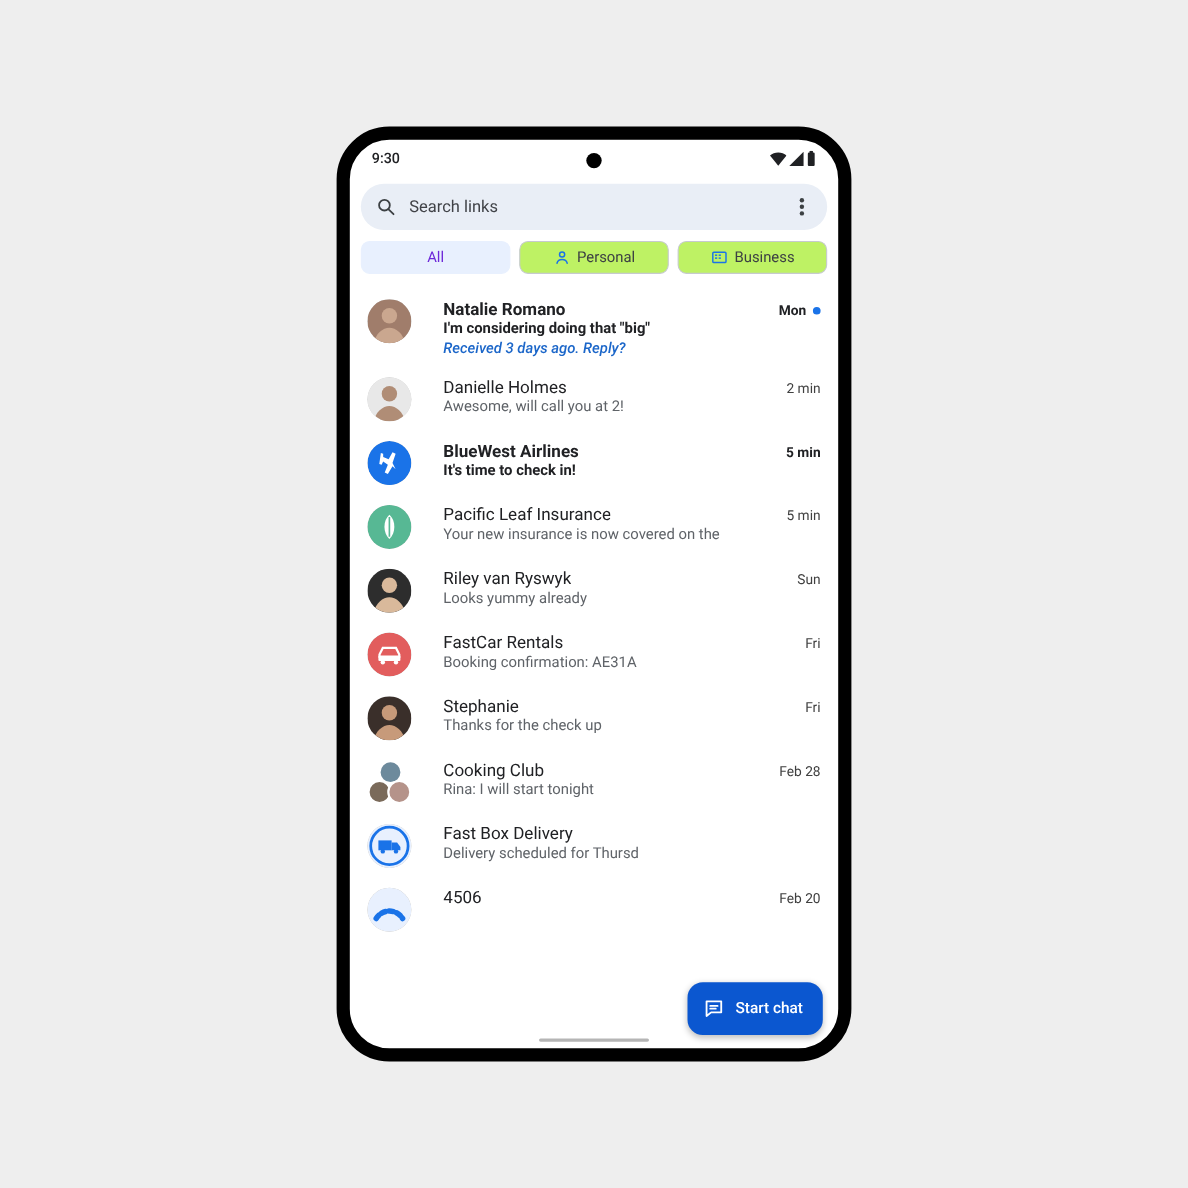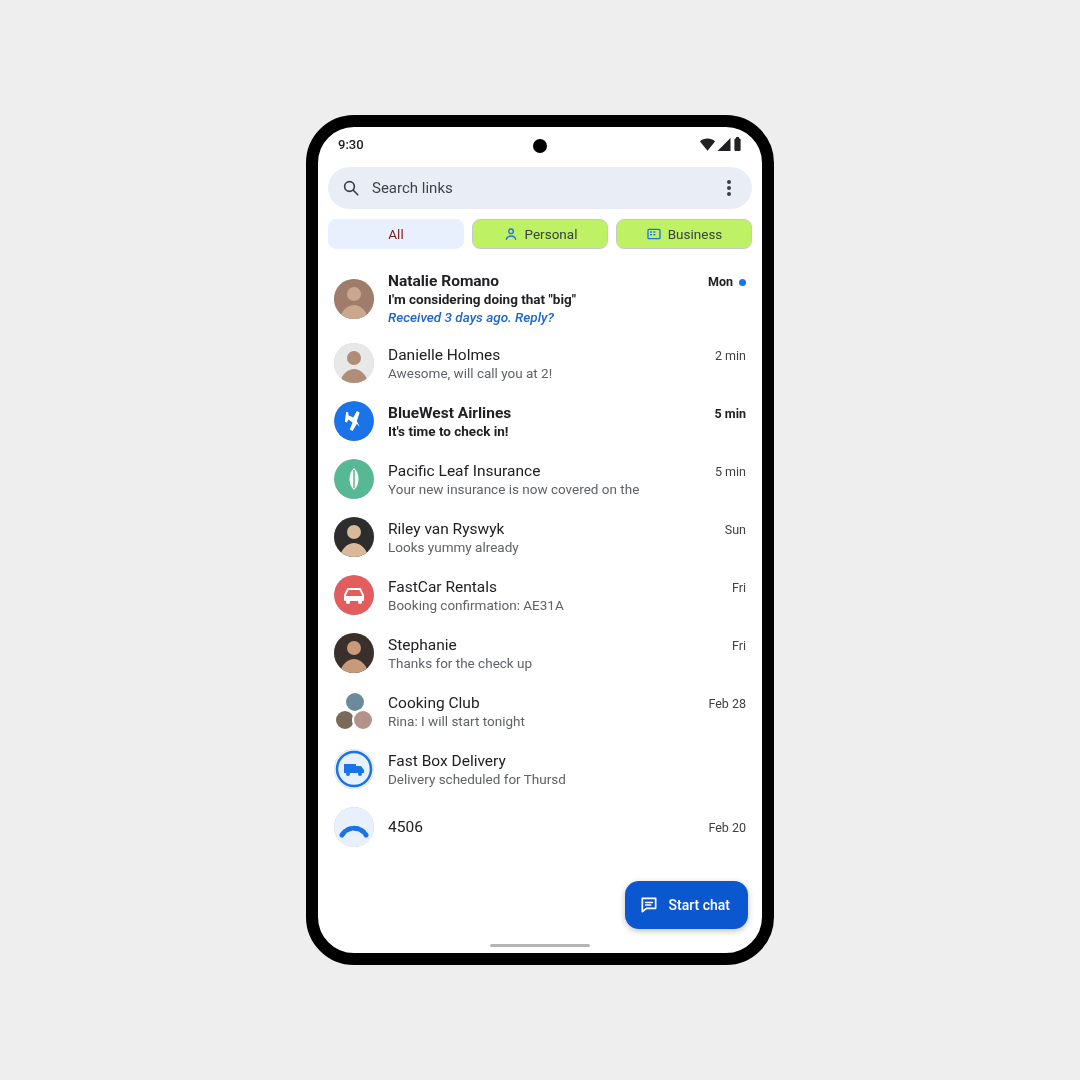--- a/index.html
+++ b/index.html
@@ -47,29 +47,29 @@
   .chip {
     height: 30px; border-radius: 8px;
     border: 1px solid #c6cace;
     background: #bef264;
     display: flex; align-items: center; justify-content: center;
     gap: 6px;
     font-size: 13.5px; color: #3c4043; flex: 1;
     padding: 0 10px;
   }
   .chip.selected {
-    background: #e8f0fe; border-color: #e8f0fe; color: #7f1d1d;
+    background: #e8f0fe; border-color: #e8f0fe; color: #6d28d9;
   }
   .chip svg { width: 16px; height: 16px; }
 
   .list { position: absolute; top: 136px; bottom: 0; left: 0; right: 0; overflow: hidden; }
   .row {
-    display: flex; align-items: center;
+    display: flex; align-items: flex-start;
     padding: 9px 16px;
-    gap: 14px;
+    gap: 29px;
   }
   .avatar {
     width: 40px; height: 40px; border-radius: 50%; flex-shrink: 0;
     display:flex; align-items:center; justify-content:center;
     background: #ccc; position: relative; overflow:hidden;
   }
   .avatar svg { width: 100%; height: 100%; }
   .row-main { flex: 1; min-width: 0; }
   .row-top { display: flex; align-items: baseline; justify-content: space-between; gap: 8px;}
   .name { font-size: 15.5px; color: #202124; white-space: nowrap; overflow: hidden; text-overflow: ellipsis;}
@@ -83,21 +83,21 @@
 
   .group-avatar { width: 40px; height: 40px; position: relative; flex-shrink:0; }
   .group-avatar .a1, .group-avatar .a2, .group-avatar .a3 {
     position:absolute; width: 22px; height: 22px; border-radius:50%; background:#888; border: 2px solid #fff;
   }
   .group-avatar .a1 { top:0; left:10px; background:#6d8a9c; }
   .group-avatar .a2 { bottom:0; left:0; background:#7a6a5a; }
   .group-avatar .a3 { bottom:0; right:0; background:#b5938a; }
 
   .fab {
-    position: absolute; right: 14px; bottom: 24px;
+    position: absolute; right: 14px; bottom: 12px;
     background: #0b57d0; color: #fff;
     height: 48px; padding: 0 18px 0 14px;
     border-radius: 14px;
     display: flex; align-items: center; gap: 10px;
     font-size: 14px; font-weight: 500;
     box-shadow: 0 2px 6px rgba(0,0,0,.25);
   }
   .fab svg { width: 20px; height: 20px; }
 
   .home-indicator {

